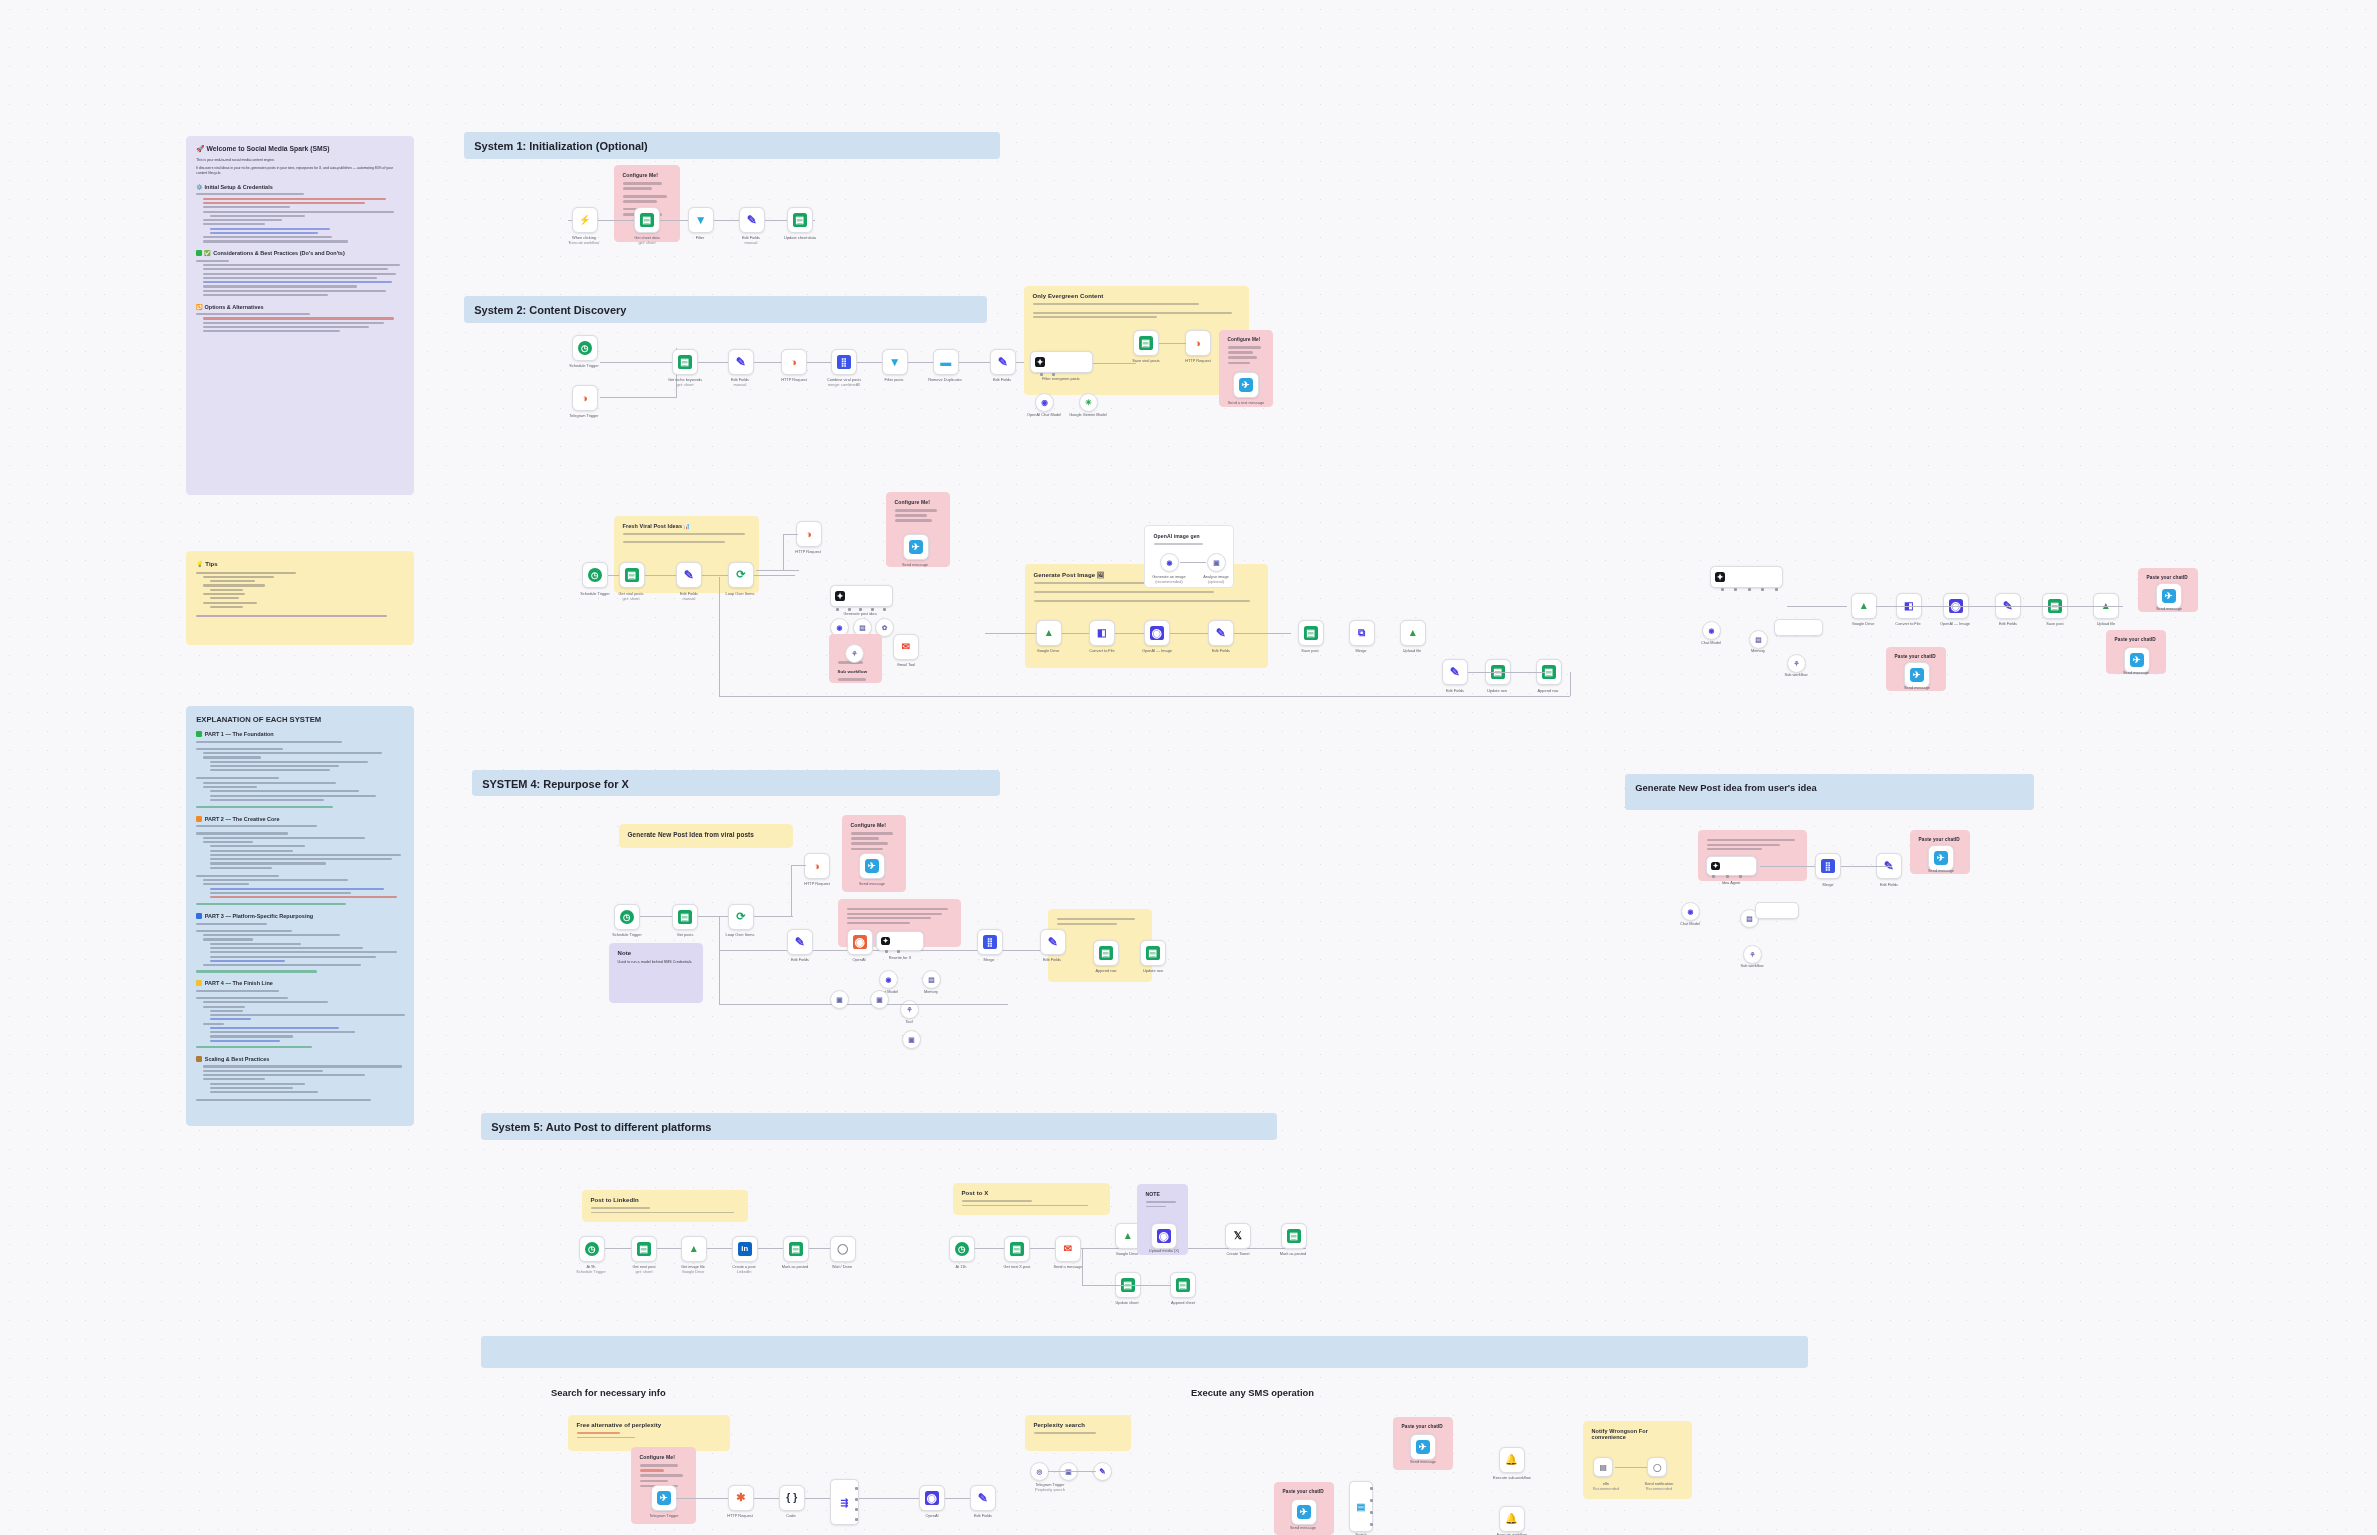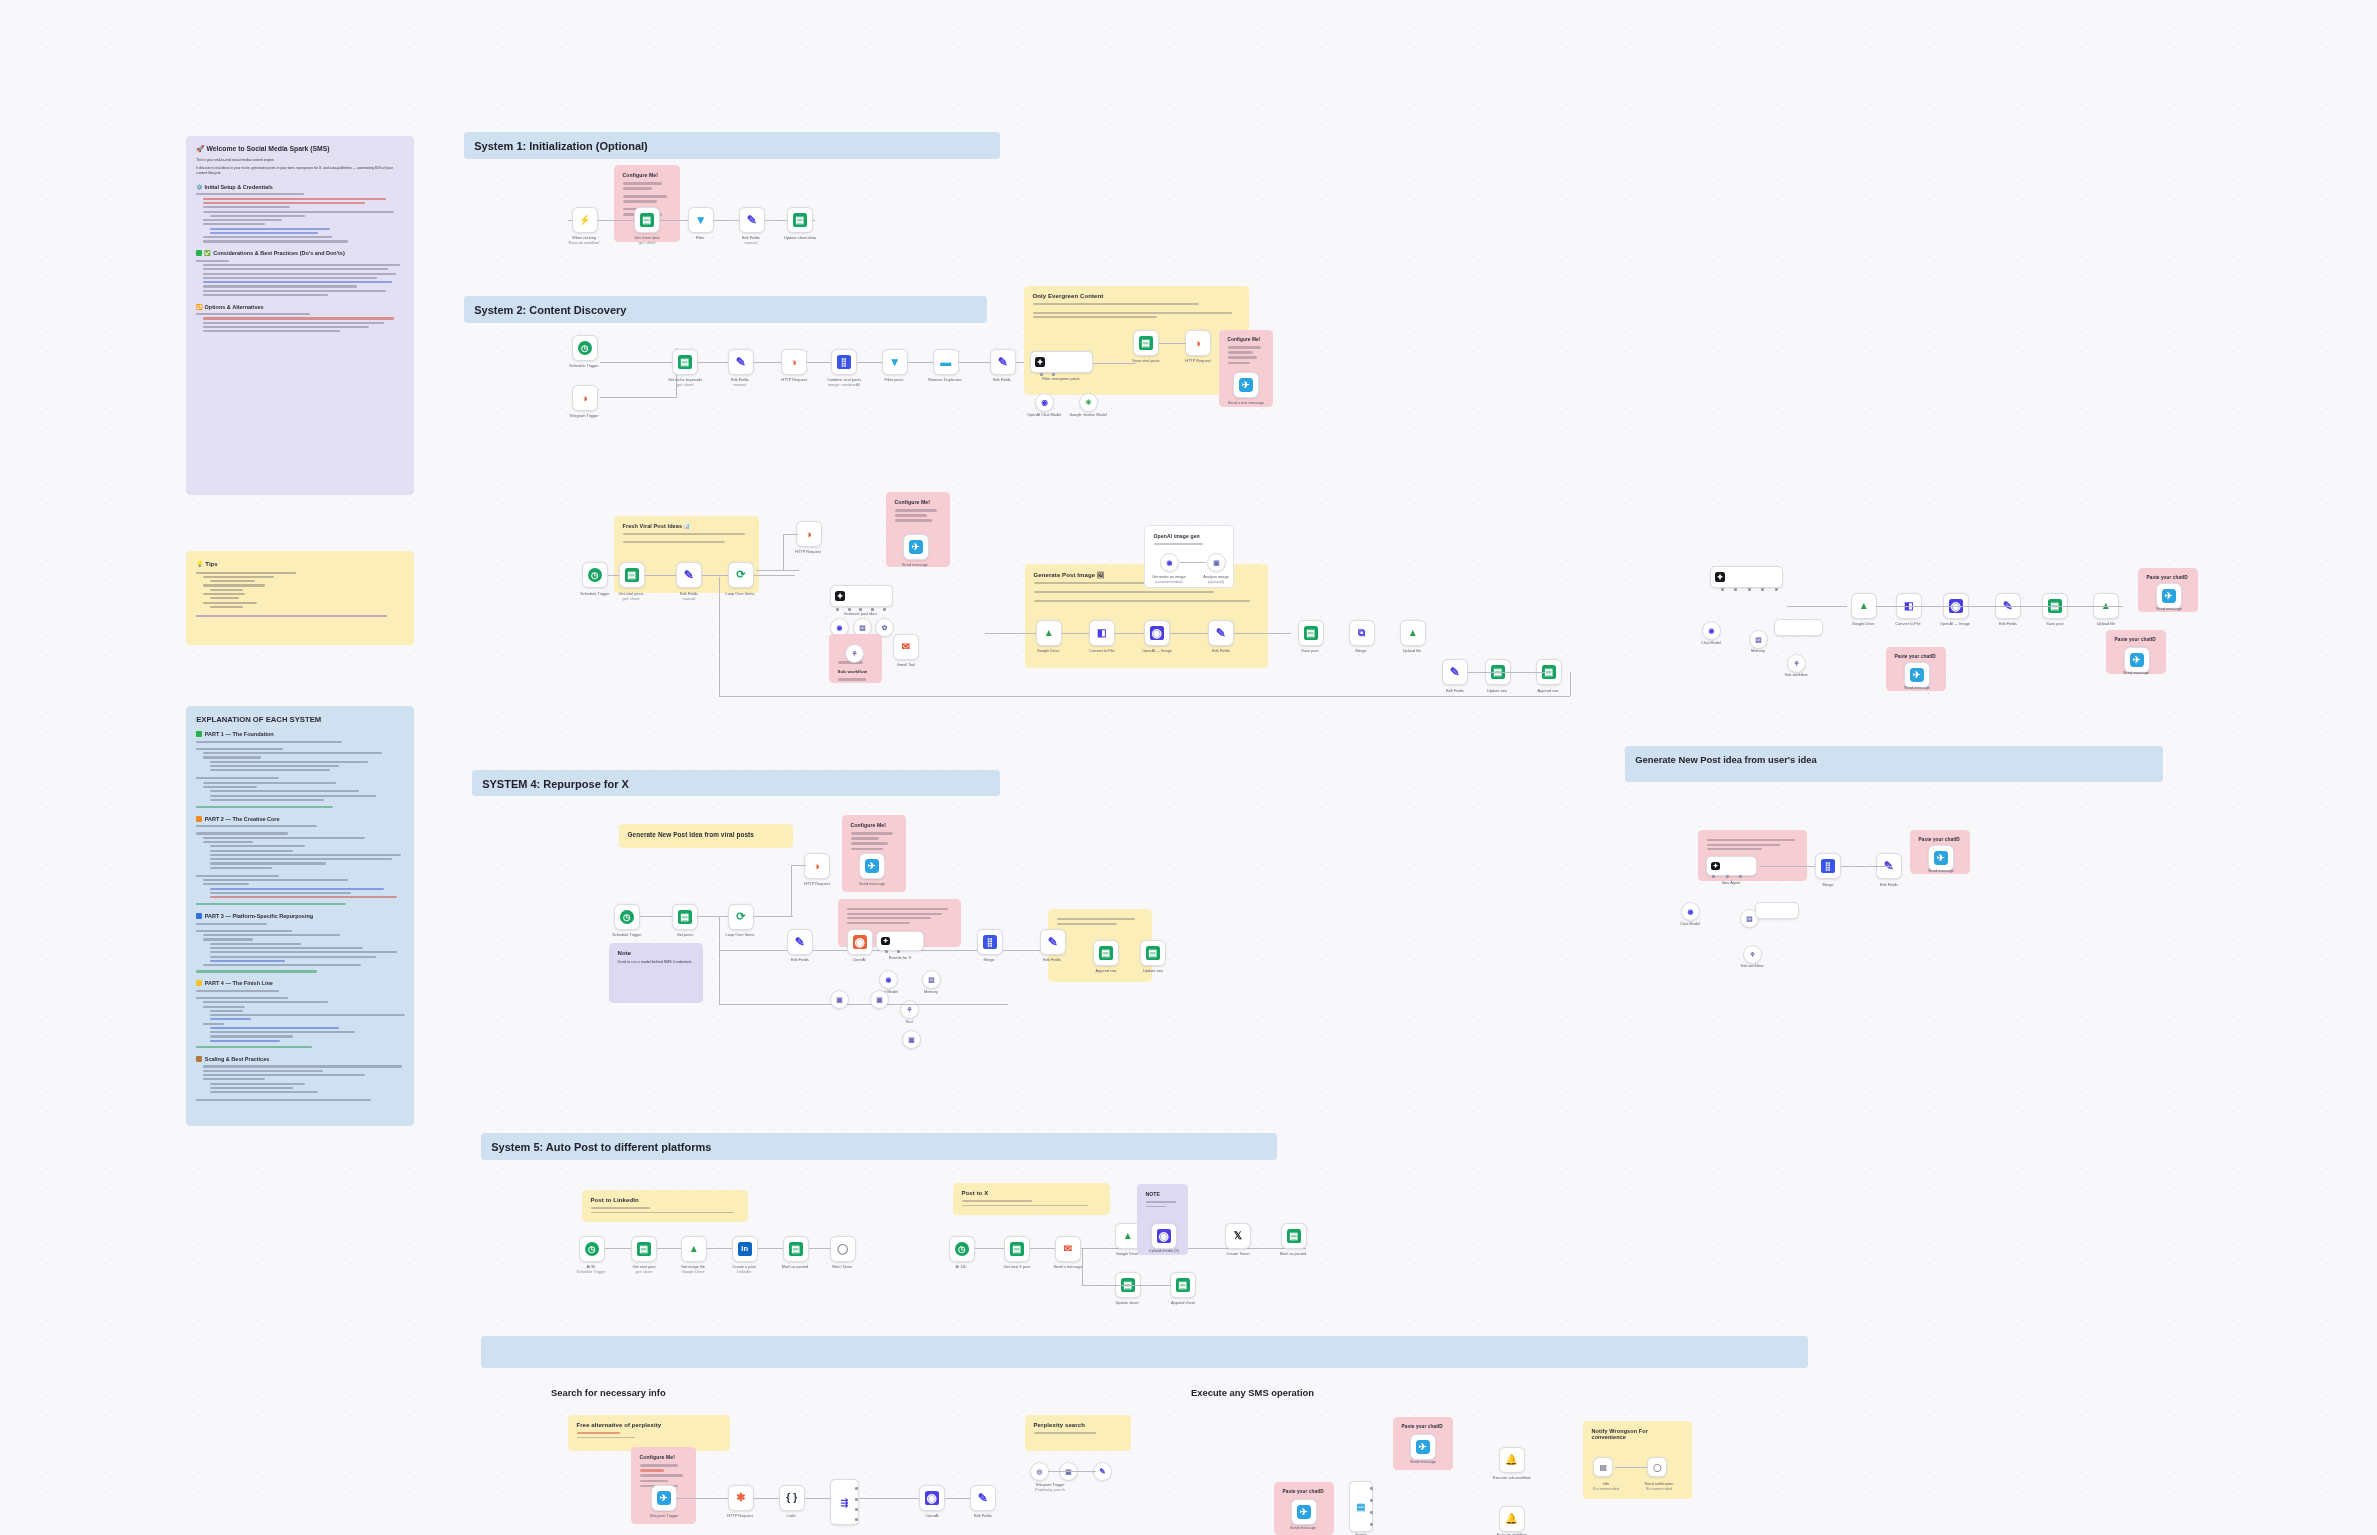--- a/index.html
+++ b/index.html
@@ -252,33 +252,33 @@
     <div class="b-sub">
         <div class="s-line" style="height:2.1px;width:143px;"></div>
       </div>
   </div>
 
 
   <div class="band" style="left:472px;top:770px;width:528px;height:25.5px;">
     <div class="b-title">SYSTEM 4: Repurpose for X</div>
   </div>
 
-  <div class="band" style="left:481px;top:1113px;width:796px;height:27px;margin-top:20px;">
+  <div class="band" style="left:481px;top:1113px;width:796px;height:27px;">
     <div class="b-title">System 5: Auto Post to different platforms</div>
   </div>
 
   <div class="band" style="left:481px;top:1336px;width:1327px;height:32px;">
     <div class="b-sub">
       <div class="s-line" style="height:2.1px;width:170px;"></div>
       <div class="s-line" style="height:2.1px;width:111px;"></div>
     </div>
   </div>
 
 
-  <div class="band" style="left:1625px;top:746px;width:538px;height:36px;">
+  <div class="band" style="left:1625px;top:774px;width:409px;height:36px;">
     <div class="b-title" style="font-size:9.4px;">Generate New Post idea from user's idea</div>
     <div class="b-sub">
       <div class="s-line" style="height:2px;width:81px;"></div>
       <div class="s-line" style="height:2px;width:238px;"></div>
       <div class="s-line" style="height:2px;width:170px;"></div>
     </div>
   </div>
 
   <div class="sticky n-pink" style="left:614px;top:165px;width:66px;height:77px;">
     <div class="s-title" style="font-size:5.1px;">Configure Me!</div>

